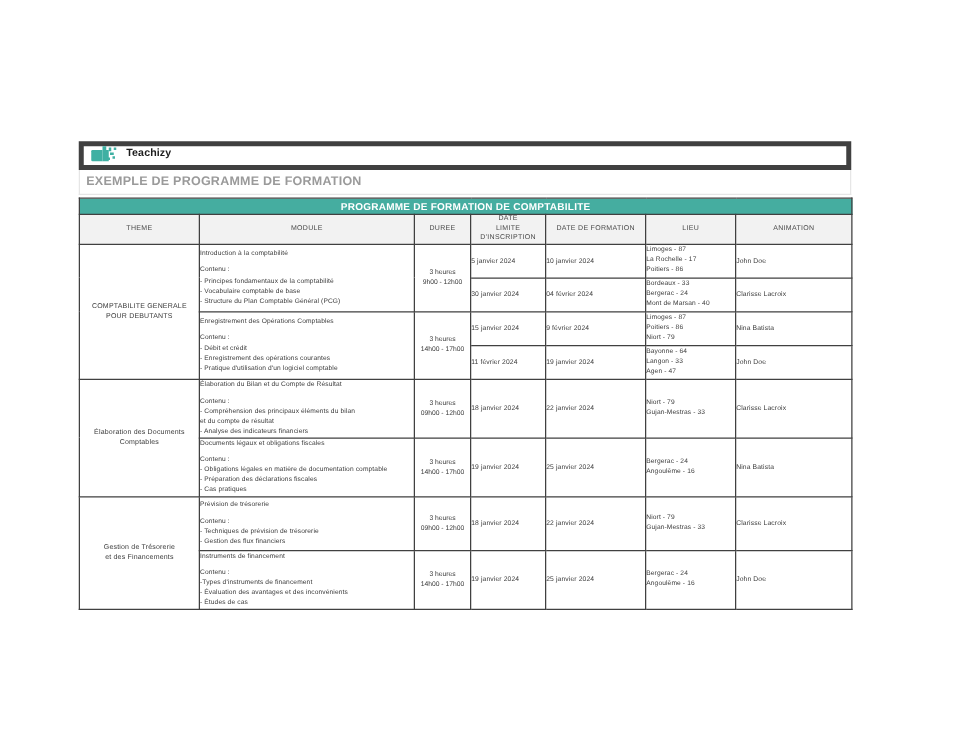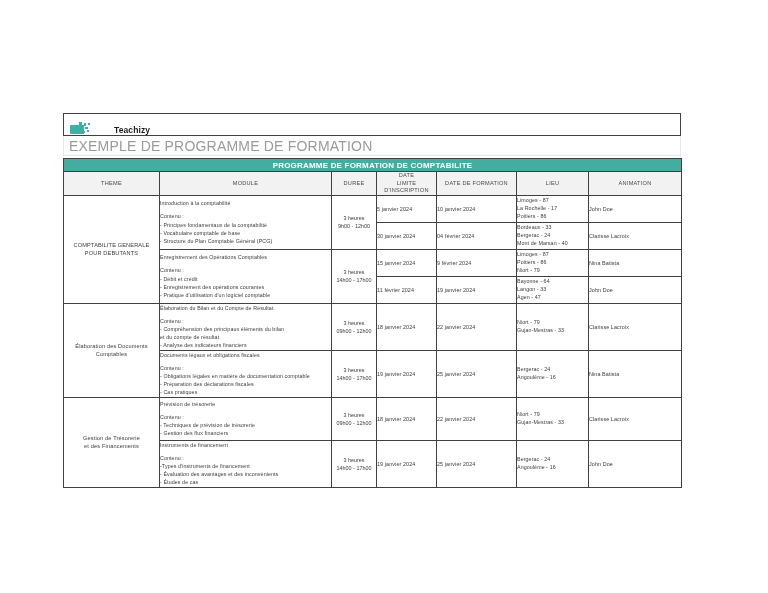--- a/index.html
+++ b/index.html
@@ -21,27 +21,26 @@
     background: #ffffff;
   }
 
   
   .brand-bar {
     position: absolute;
     left: 63px;
     top: 113px;
     width: 618px;
     height: 23px;
-    border: 1px solid #404040;
+    border: 4px solid #404040;
     box-sizing: border-box;
     display: flex;
-    align-items: flex-end;
+    align-items: flex-start;
     padding-left: 6px;
     background: #ffffff;
-    gap: 16px;
   }
   .logo-mark {
     width: 22px;
     height: 13px;
     position: relative;
     flex: 0 0 auto;
     margin-right: 6px;
   }
   .logo-mark .blk {
     position: absolute;
@@ -63,22 +62,22 @@
     height: 20px;
     border: 1px solid #e6e6e6;
     border-top: none;
     box-sizing: border-box;
     display: flex;
     align-items: center;
     padding-left: 5px;
     background: #ffffff;
   }
   .doc-title {
-    font-size: 14px;
-    font-weight: normal;
+    font-size: 10px;
+    font-weight: bold;
     color: #9a9a9a;
     letter-spacing: .2px;
   }
 
   
   .sched-wrap {
     position: absolute;
     left: 63px;
     top: 158px;
     width: 618px;

